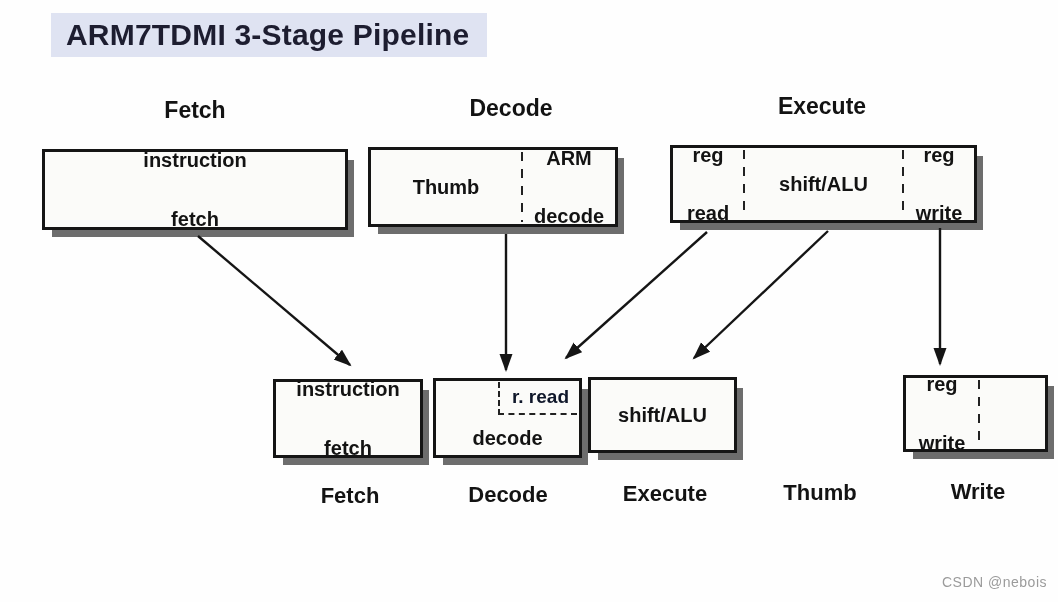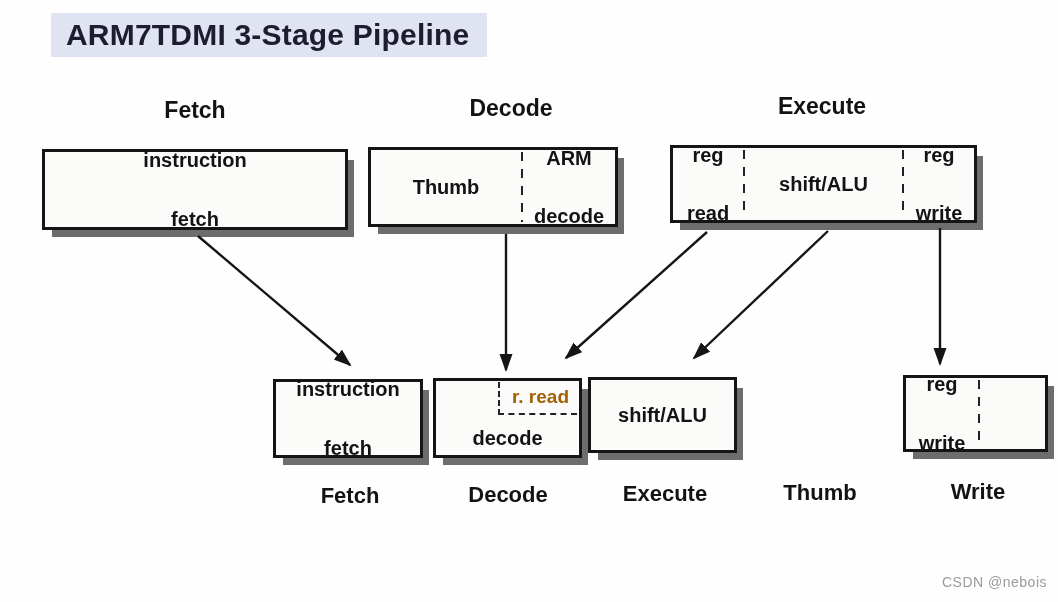--- a/index.html
+++ b/index.html
@@ -72,21 +72,21 @@
   }
   .decode9{position:relative;}
   .rread-tag{
     position:absolute;
     top:1px;right:2px;
     padding:4px 8px 5px 12px;
     border-left:2px dashed #222;
     border-bottom:2px dashed #222;
     font-weight:700;
     font-size:19px;
-    color:#a16207;
+    color:#0f172a;
     white-space:nowrap;
   }
   .decode9-word{
     position:absolute;
     left:0;right:0;bottom:5px;
     text-align:center;
     font-weight:700;
     font-size:20px;
     color:#131313;
   }

